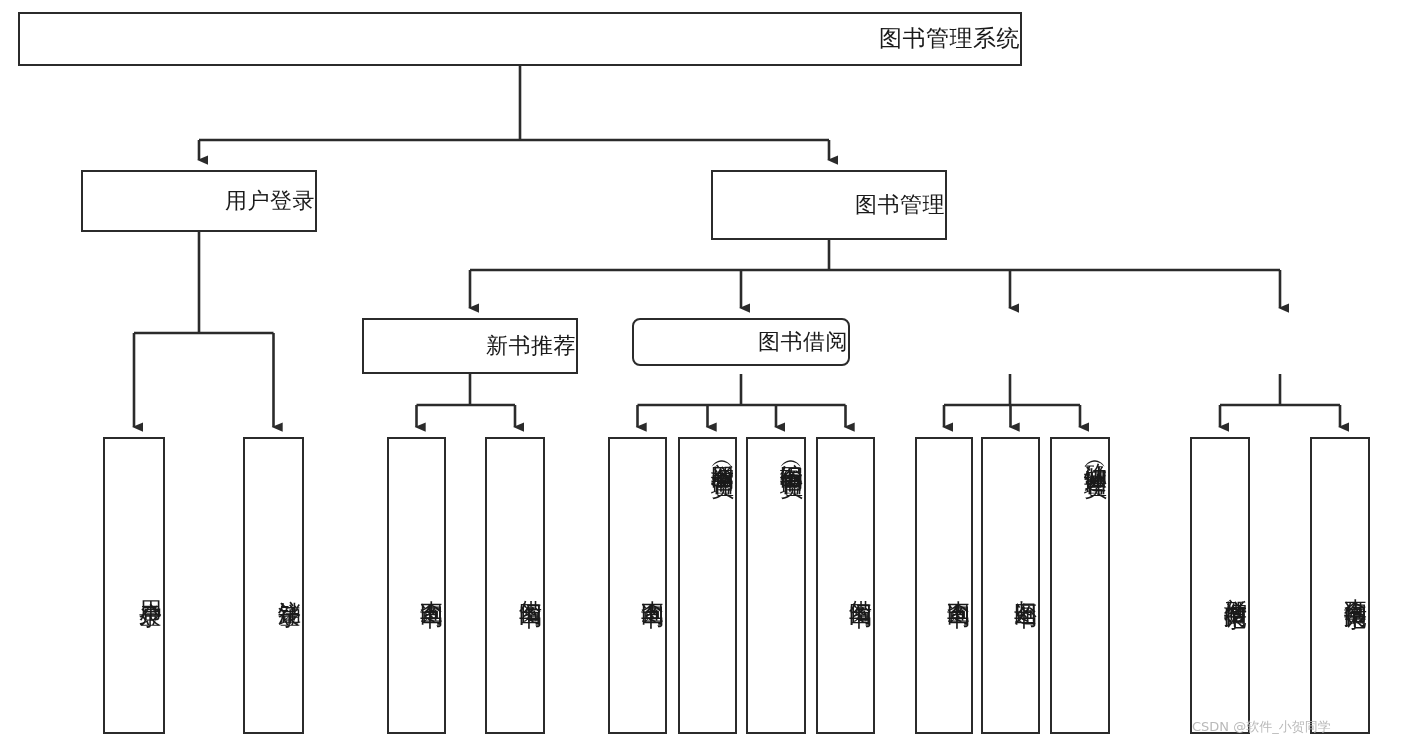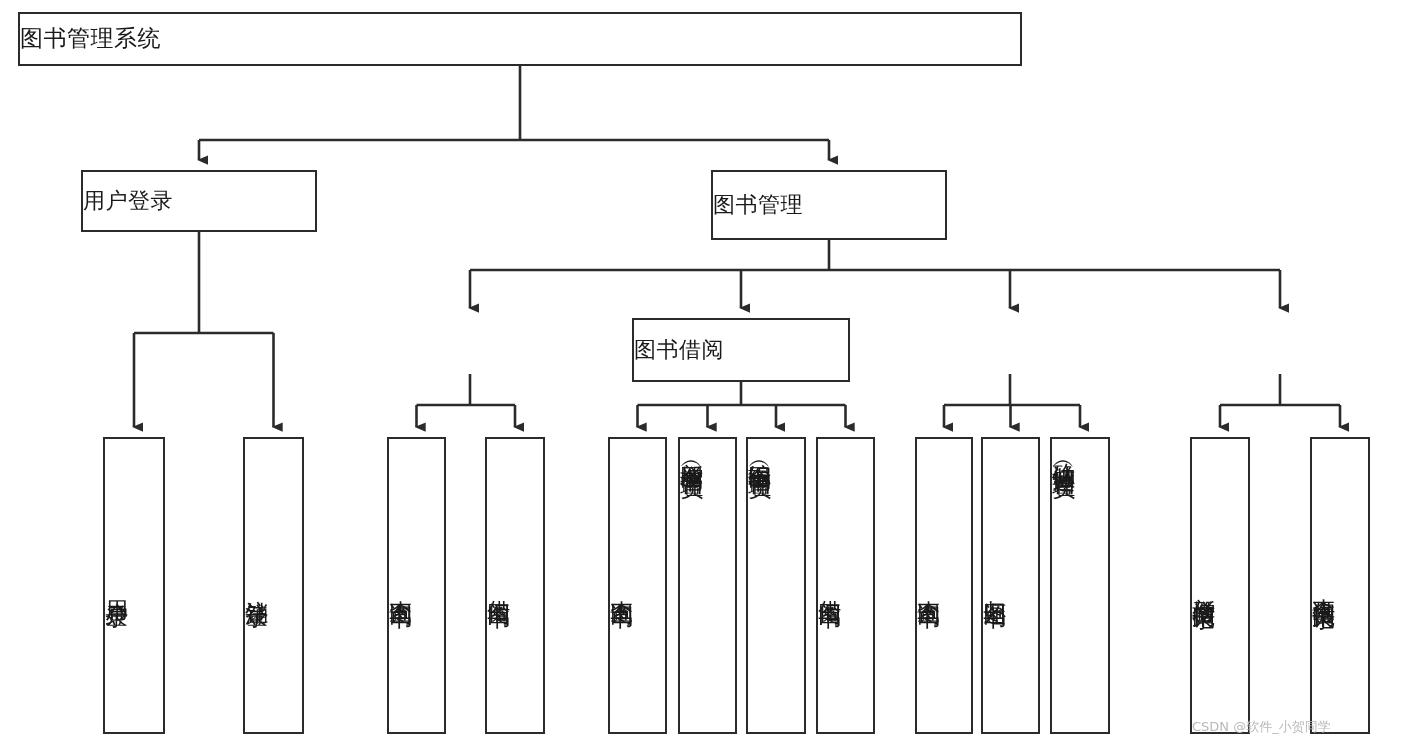--- a/index.html
+++ b/index.html
@@ -26,21 +26,21 @@
     height: 747px;
     pointer-events: none;
   }
   .node {
     position: absolute;
     box-sizing: border-box;
     border: 2px solid #2b2b2b;
     background: #ffffff;
     display: flex;
     align-items: center;
-    justify-content: flex-start;
+    justify-content: flex-end;
     color: #1a1a1a;
     z-index: 2;
   }
   .node .label {
     display: block;
     text-align: center;
     line-height: 1.18;
     letter-spacing: 0.5px;
   }
   
@@ -128,21 +128,24 @@
     <span class="label">图书管理系统</span>
   </div>
 
   <div class="node horiz" style="left: 81px; top: 170px; width: 236px; height: 62px;">
     <span class="label">用户登录</span>
   </div>
   <div class="node horiz" style="left: 711px; top: 170px; width: 236px; height: 70px;">
     <span class="label">图书管理</span>
   </div>
 
-  <div class="node horiz" style="left: 632px; top: 318px; width: 218px; height: 64px;">
+  <div class="node horiz" style="left: 362px; top: 318px; width: 216px; height: 56px;">
+    <span class="label">新书推荐</span>
+  </div>
+  <div class="node horiz" style="left: 632px; top: 318px; width: 218px; height: 48px; border-radius: 8px;">
     <span class="label">图书借阅</span>
   </div>
 
   <div id="leaf-layer">
       <div class="node vert mid" style="left: 103px; top: 437px; width: 62px; height: 297px;">
         <span class="label">用户登录</span>
       </div>
       <div class="node vert mid" style="left: 243px; top: 437px; width: 61px; height: 297px;">
         <span class="label">注销登录</span>
       </div>

